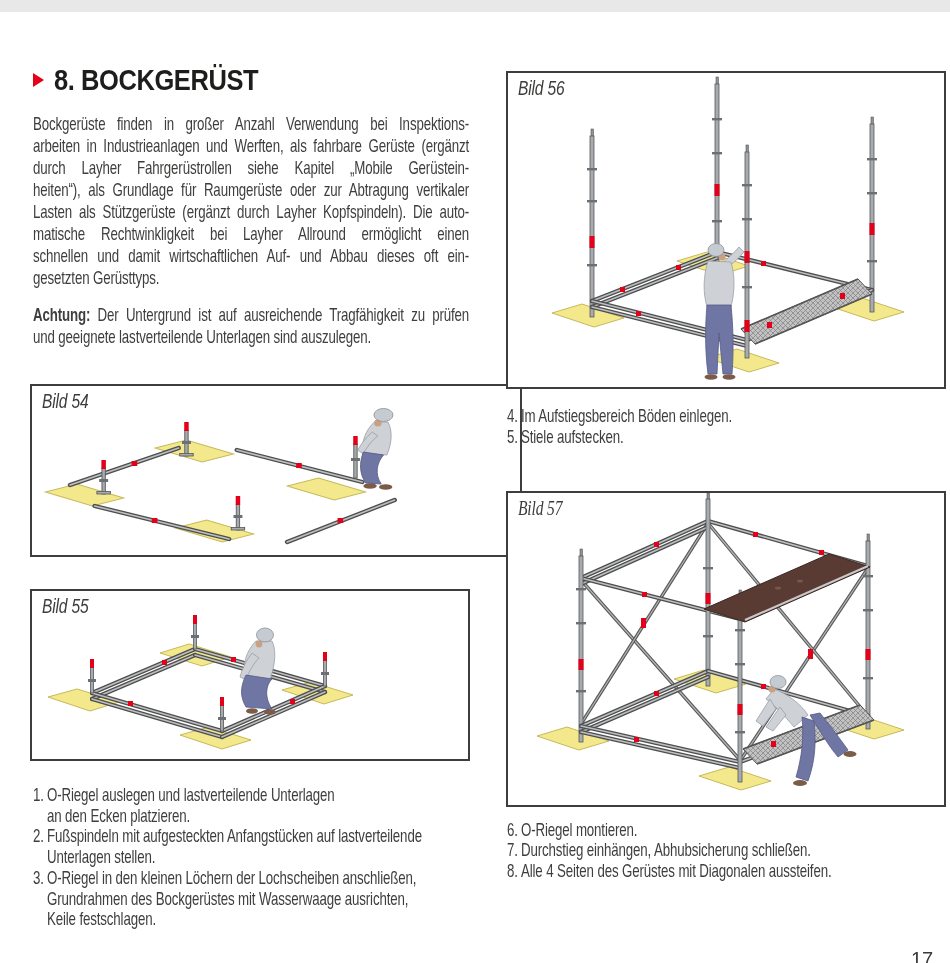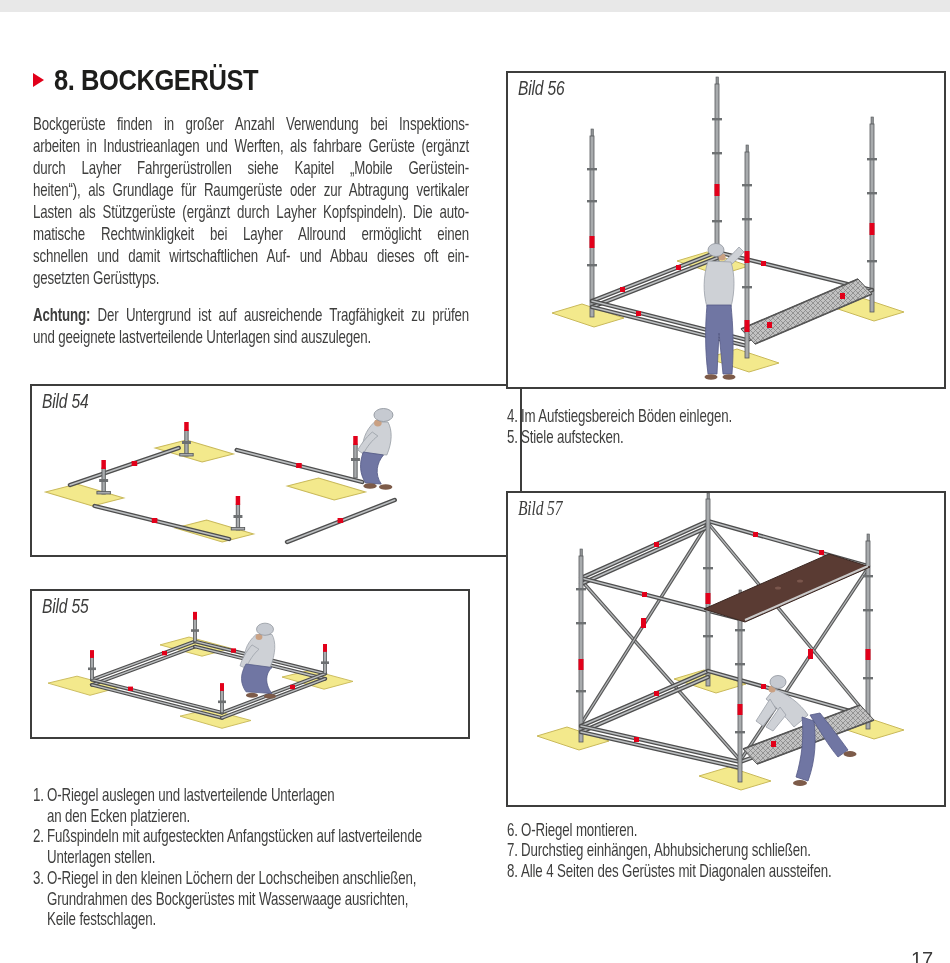--- a/index.html
+++ b/index.html
@@ -38,21 +38,21 @@
   .step { display:flex; }
   .step .num { flex:0 0 20px; }
   .step .slines { flex:1 1 auto; }
 
   
   .figure {
     position:absolute; box-sizing:border-box;
     border:2px solid #3d3d3c; background:#ffffff;
   }
   .fig54 { left:30px;  top:372px; width:492px; height:173px; }
-  .fig55 { left:30px;  top:577px; width:440px; height:150px;text-decoration:underline; }
+  .fig55 { left:30px;  top:577px; width:440px; height:172px;text-decoration:underline; }
   .fig56 { left:506px; top:59px;  width:440px; height:318px; }
   .fig57 { left:506px; top:479px; width:440px; height:316px;font-family:Liberation Serif, serif; }
   .figlabel {
     position:absolute; left:10px; top:4px; font-size:20px; font-style:italic;
     color:#3c3c3b; letter-spacing:-0.2px; transform:scaleX(0.78); transform-origin:0 0;
     white-space:nowrap;
   }
   .figure svg { position:absolute; left:0; top:0; width:100%; height:100%; }
 
   

